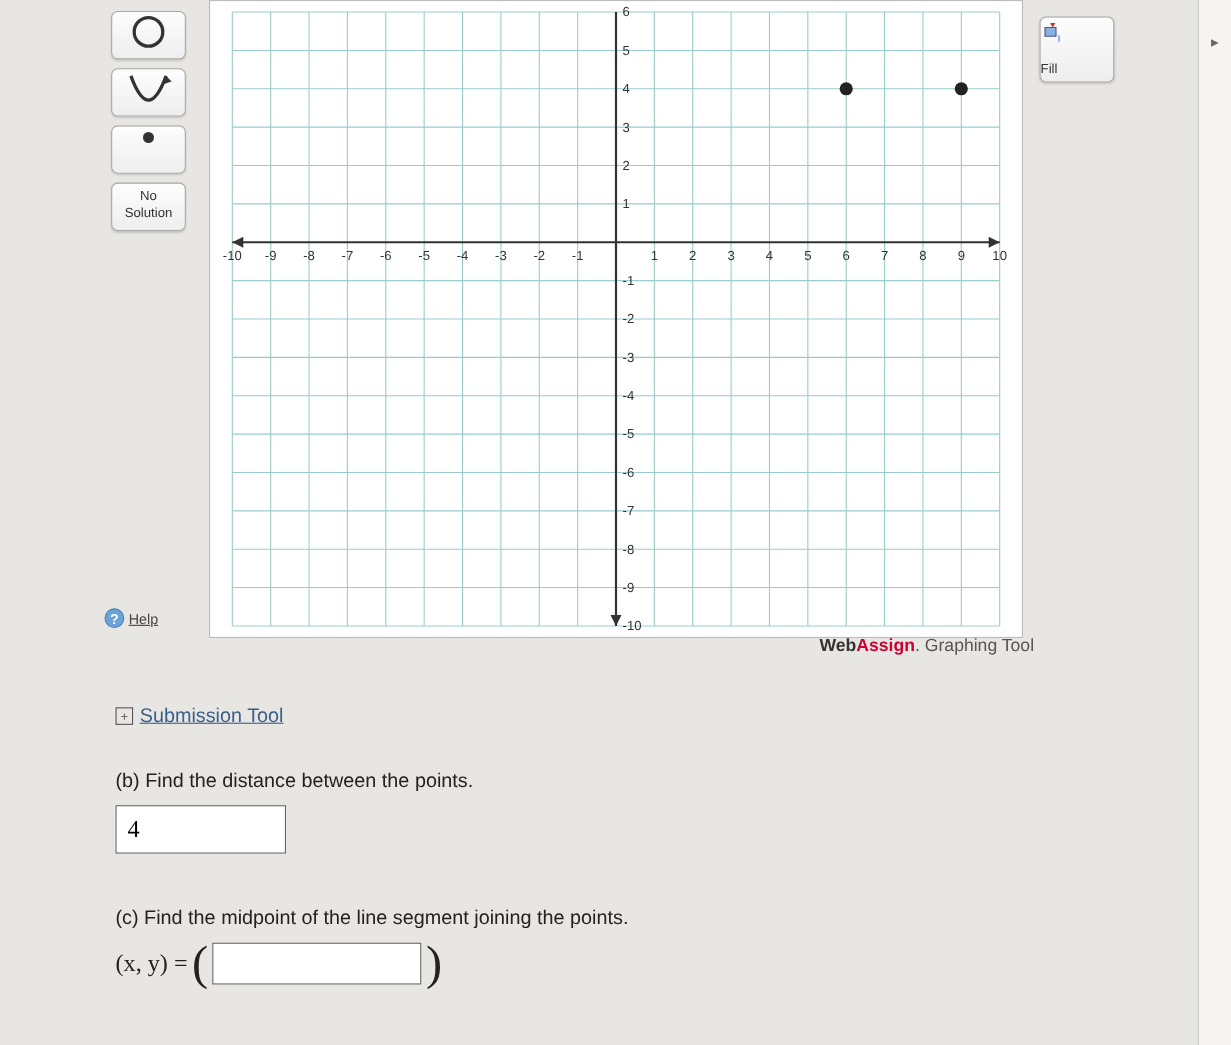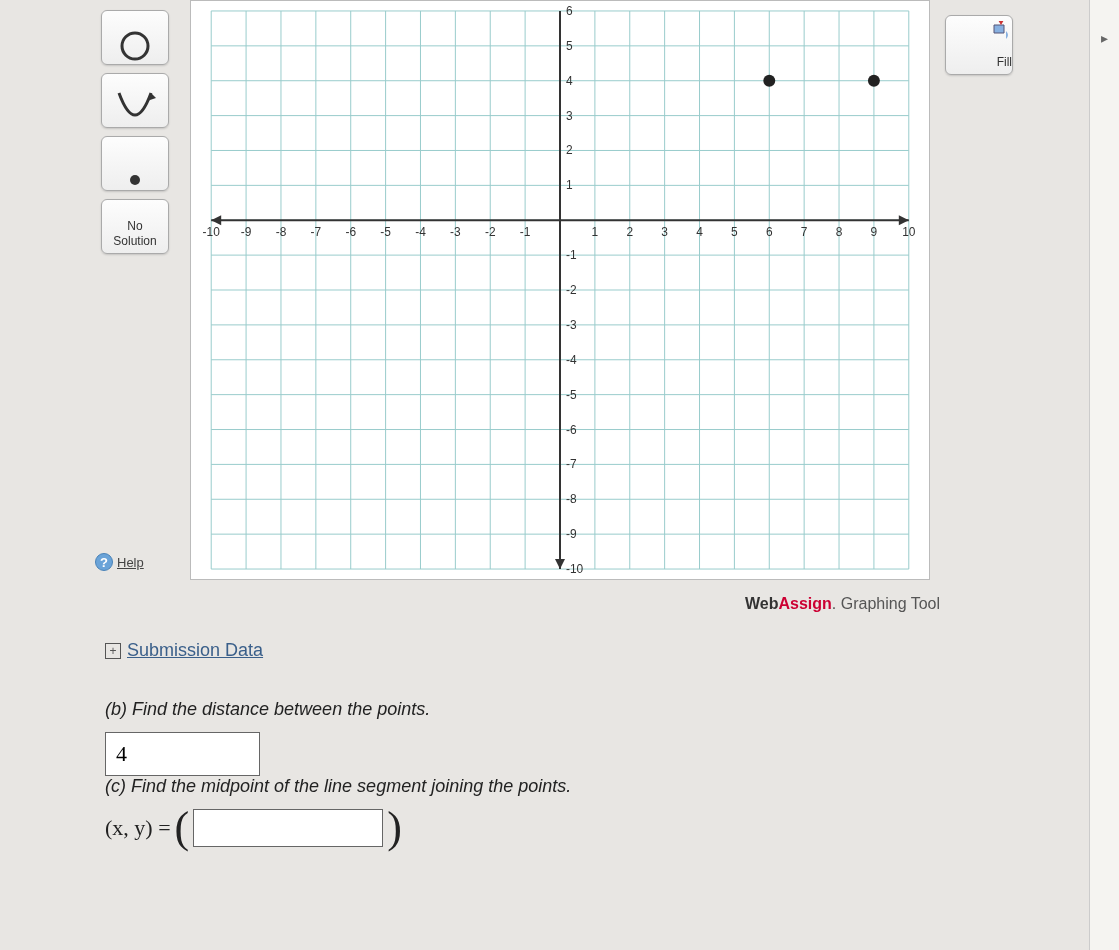--- a/index.html
+++ b/index.html
@@ -16,26 +16,26 @@
     left: 90px;
     top: 10px;
     width: 90px;
     display: flex;
     flex-direction: column;
     align-items: center;
     gap: 8px;
   }
   .tool-button {
     width: 68px;
-    height: 55px;
+    height: 44px;
     background: linear-gradient(#fdfdfd, #eeeeee);
     border: 1px solid #aaa;
     border-radius: 6px;
     display: flex;
-    align-items: flex-end;
+    align-items: flex-start;
     justify-content: center;
     box-shadow: 0 1px 2px rgba(0,0,0,0.15);
     cursor: pointer;
   }
   .tool-nosol {
     font-size: 12px;
     text-align: center;
     line-height: 1.25;
     color: #333;
     padding: 4px;
@@ -76,31 +76,31 @@
     left: 945px;
     top: 15px;
     width: 68px;
     height: 60px;
     background: linear-gradient(#fdfdfd, #eeeeee);
     border: 1px solid #aaa;
     border-radius: 6px;
     box-shadow: 0 1px 2px rgba(0,0,0,0.15);
     display: flex;
     flex-direction: column;
-    align-items: flex-end;
+    align-items: flex-start;
     justify-content: center;
     gap: 14px;
     cursor: pointer;
     font-size: 12px;
     color: #333;
   }
   .brand {
     position: absolute;
     left: 745px;
-    top: 595px;
+    top: 579px;
     font-size: 16px;
     color: #555;
     font-weight: 500;
   }
   .brand .web { color:#333; font-weight:700;}
   .brand .assign { color:#c03; font-weight:700;}
   
   .bottom-area {
     position: absolute;
     left: 0;
@@ -114,30 +114,30 @@
   .subm-row {
     display: flex; align-items: center; gap: 6px;
     margin-bottom: 38px;
   }
   .plusbox {
     width: 16px; height: 16px; border: 1px solid #555;
     display:flex; align-items:center; justify-content:center;
     font-size: 12px; line-height:1; color:#555;
   }
   .subm-link { color: #3a5f8a; text-decoration: underline; cursor:pointer;}
-  .q-text { margin-bottom: 12px; font-style: italic; }
+  .q-text { margin-bottom: 12px; }
   .ans-box {
     width: 155px; height: 44px;
     border: 1px solid #666;
     background: #fff;
     font-size: 22px;
     padding: 4px 10px;
     font-family: 'Times New Roman', serif;
   }
-  .part-c { }
+  .part-c { margin-top: 48px; }
   .midpoint-row {
     display: flex; align-items: center;
     font-family: 'Times New Roman', serif;
     font-size: 22px;
     gap: 4px;
     margin-top: 8px;
   }
   .paren { font-size: 44px; font-family:'Times New Roman', serif; line-height:0.8;}
   .mid-input {
     width: 190px; height: 38px;
@@ -284,21 +284,21 @@
   <span>Fill</span>
 </div>
 
 <div class="brand">
   <span class="web">Web</span><span class="assign">Assign</span><span>. Graphing Tool</span>
 </div>
 
 <div class="bottom-area">
   <div class="subm-row">
     <span class="plusbox">+</span>
-    <span class="subm-link">Submission Data</span>
+    <span class="subm-link">Submission Tool</span>
   </div>
 
   <div class="q-text">(b) Find the distance between the points.</div>
   <input class="ans-box" value="4" style="">
 
   <div class="part-c">
     <div class="q-text">(c) Find the midpoint of the line segment joining the points.</div>
     <div class="midpoint-row">
       <span style="">(x, y) = </span>
       <span class="paren">(</span>

